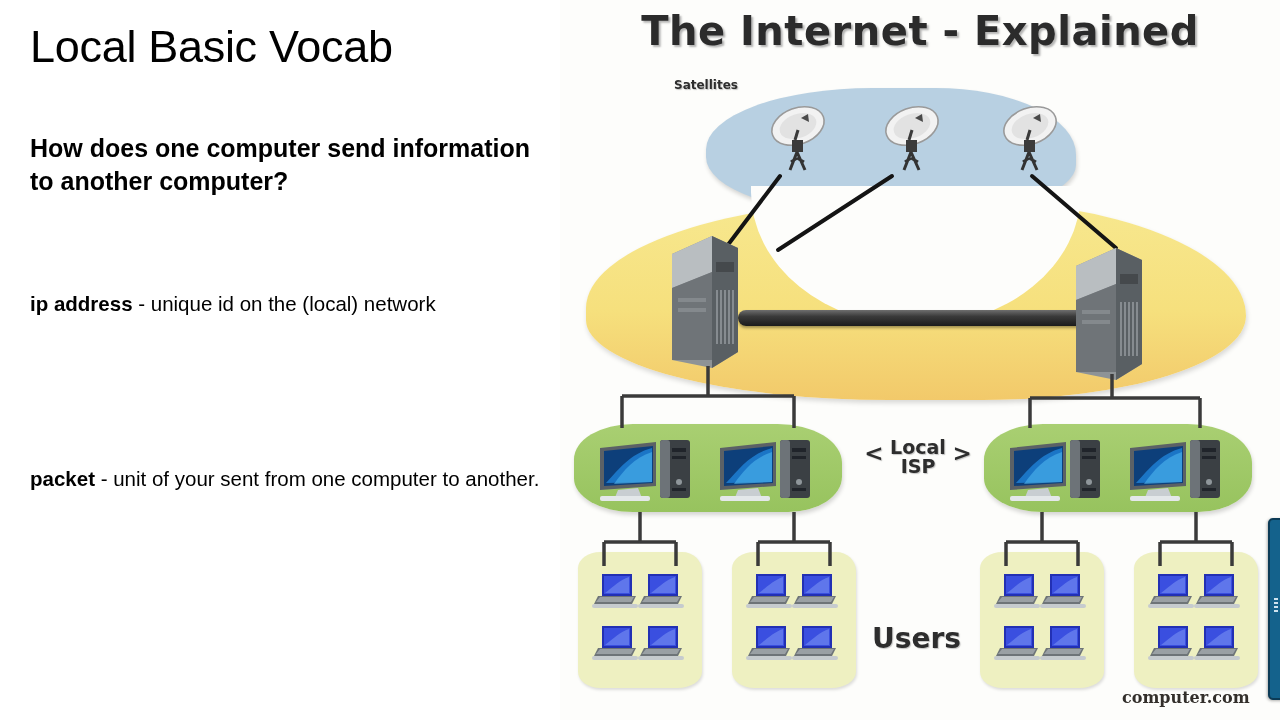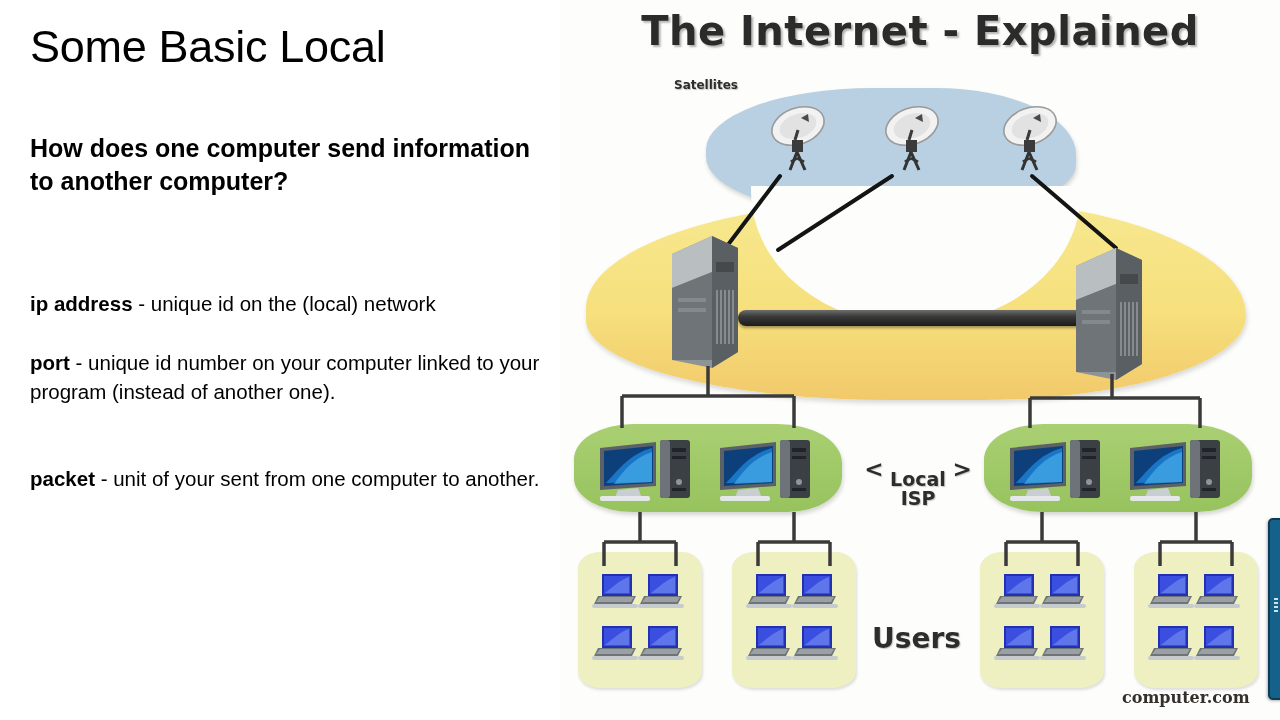--- a/index.html
+++ b/index.html
@@ -98,21 +98,21 @@
   #label-users { left: 312px; top: 622px; font-size: 28px; }
   #label-isp {
     left: 288px; top: 438px;
     width: 140px; text-align: center;
     font-size: 19px; line-height: 1.02;
   }
   #label-isp .bracket {
     font-size: 23px; font-weight: bold; vertical-align: 2px;
   }
   #label-isp .isp-words {
-    display: inline-block; vertical-align: middle; text-align: center; margin-top: 32px;
+    display: inline-block; vertical-align: middle; text-align: center;
   }
   #watermark {
     position: absolute;
     left: 562px; top: 688px;
     font-family: "DejaVu Serif", serif;
     font-size: 16px;
     font-weight: bold;
     color: #332f2b;
   }
 
@@ -186,31 +186,28 @@
   
   .laptop { position: absolute; width: 46px; height: 40px; }
 </style>
 </head>
 <body>
 
 <div id="slide">
 
   <div id="left-panel">
 
-    <div id="slide-title">Some Basic Local</div>
+    <div id="slide-title">Local Basic Vocab</div>
 
     <div id="question-text">How does one computer send information to another computer?</div>
 
     <div class="vocab-entry" id="vocab-ip">
       <span class="term">ip address</span><span class="def"> - unique id on the (local) network</span>
     </div>
 
-    <div class="vocab-entry" id="vocab-port">
-      <span class="term">port</span><span class="def"> - unique id number on your computer linked to your program (instead of another one).</span>
-    </div>
 
     <div class="vocab-entry" id="vocab-packet">
       <span class="term">packet</span><span class="def"> - unit of your sent from one computer to another.</span>
     </div>
   </div>
 
   <div id="diagram">
 
     <div id="diagram-title">The Internet - Explained</div>
 

